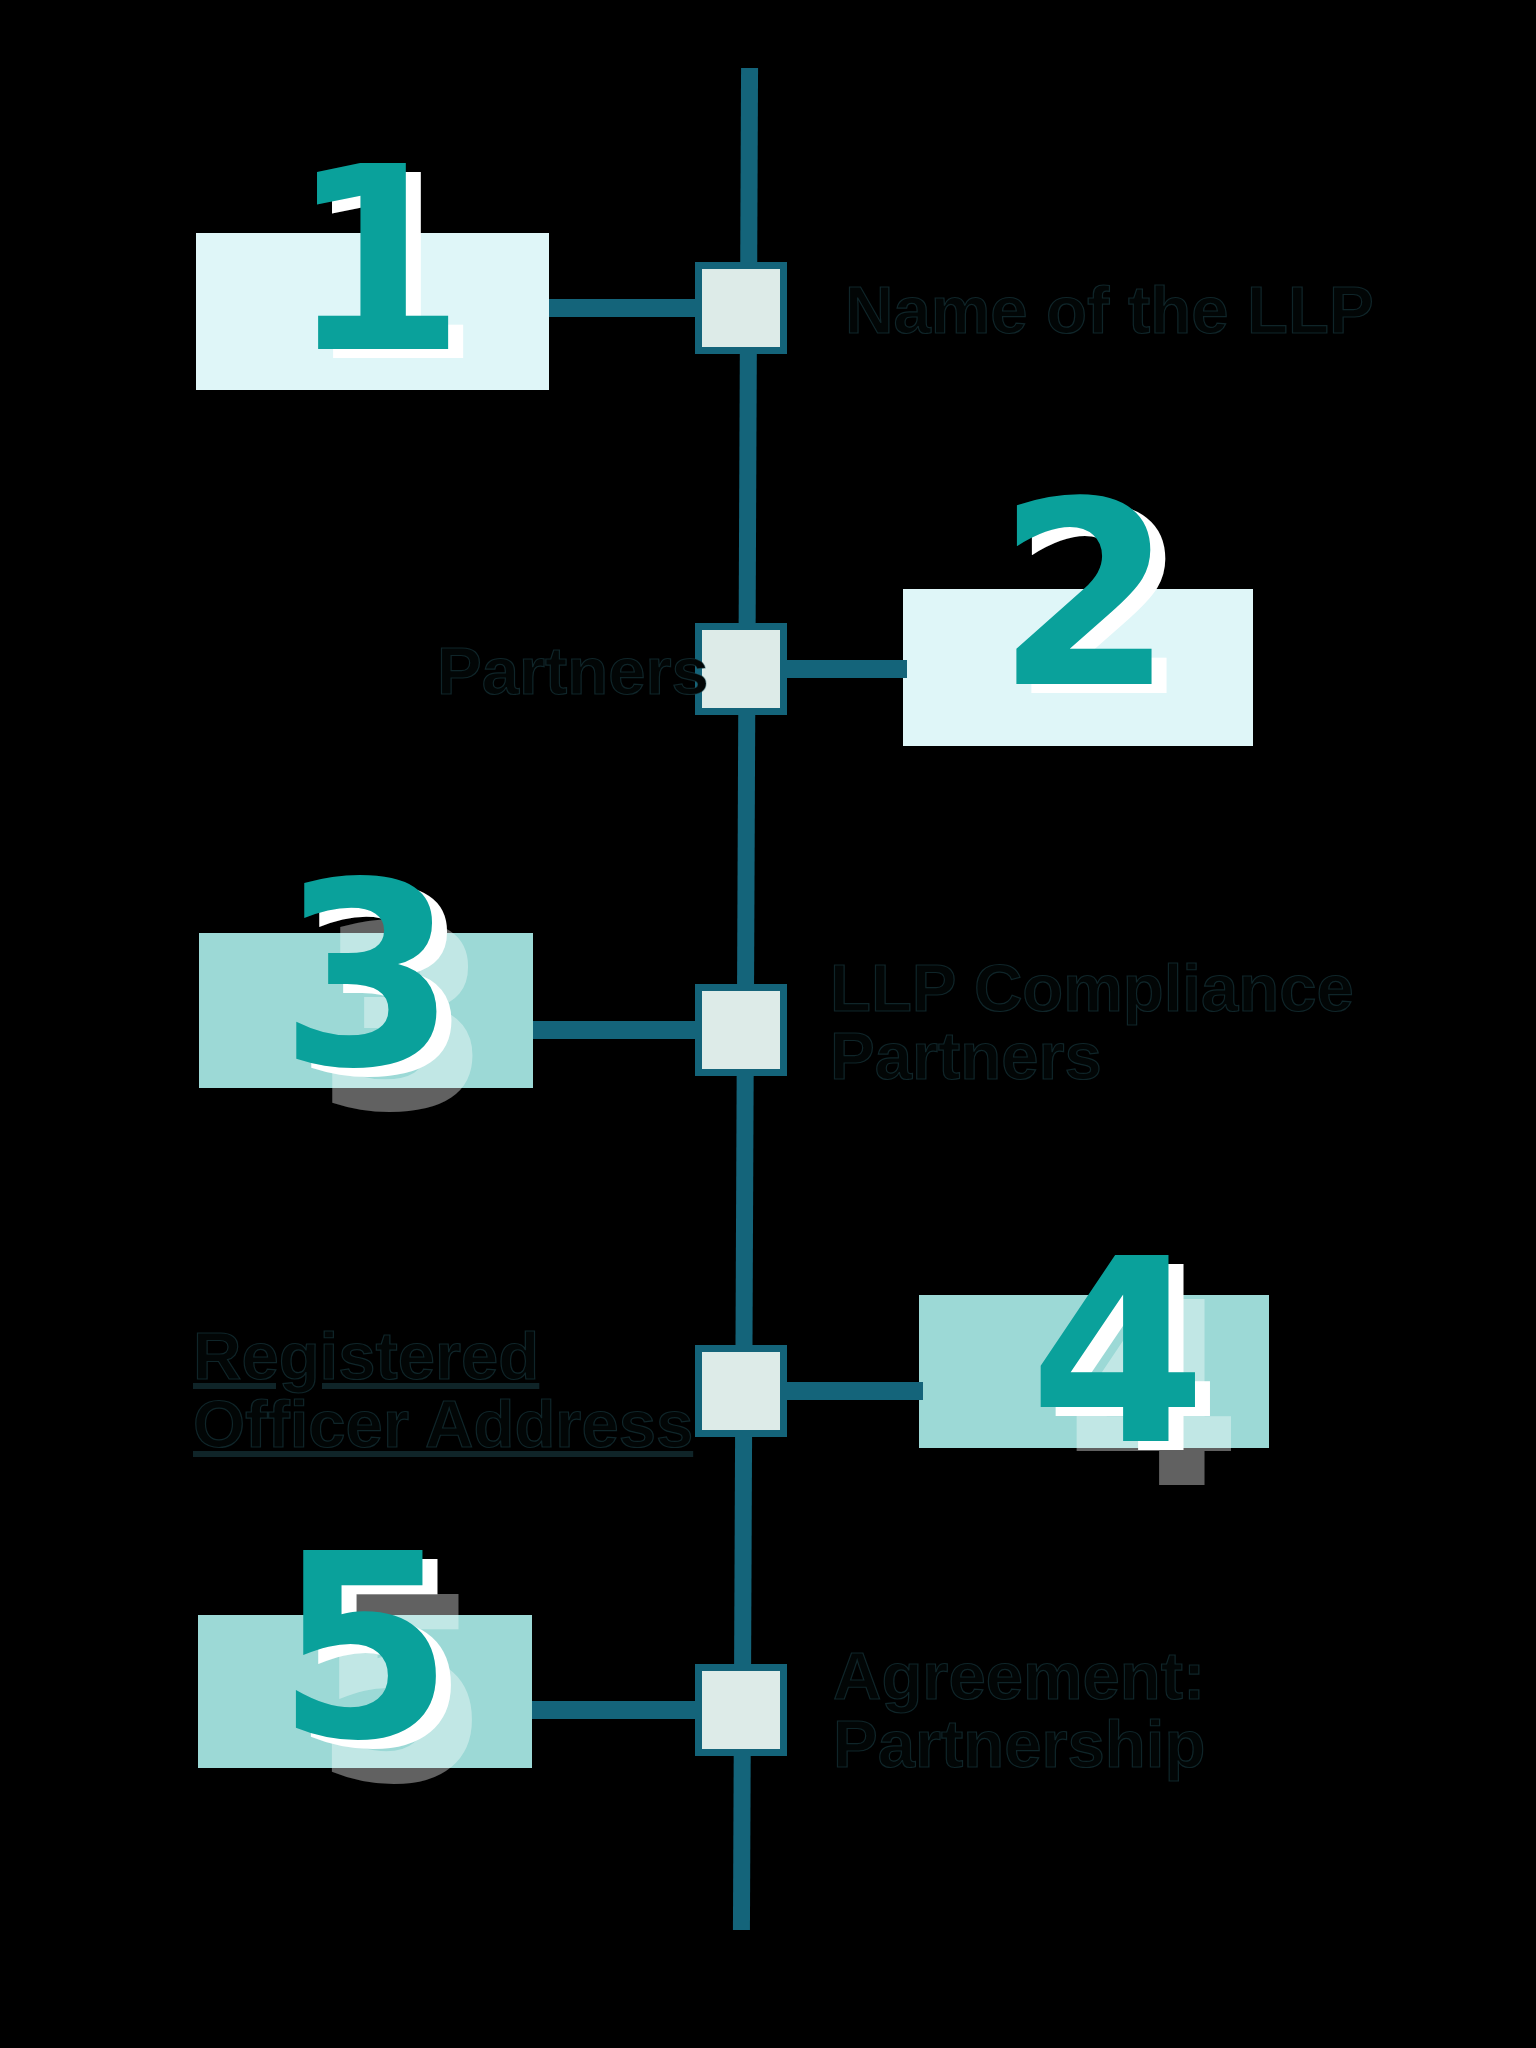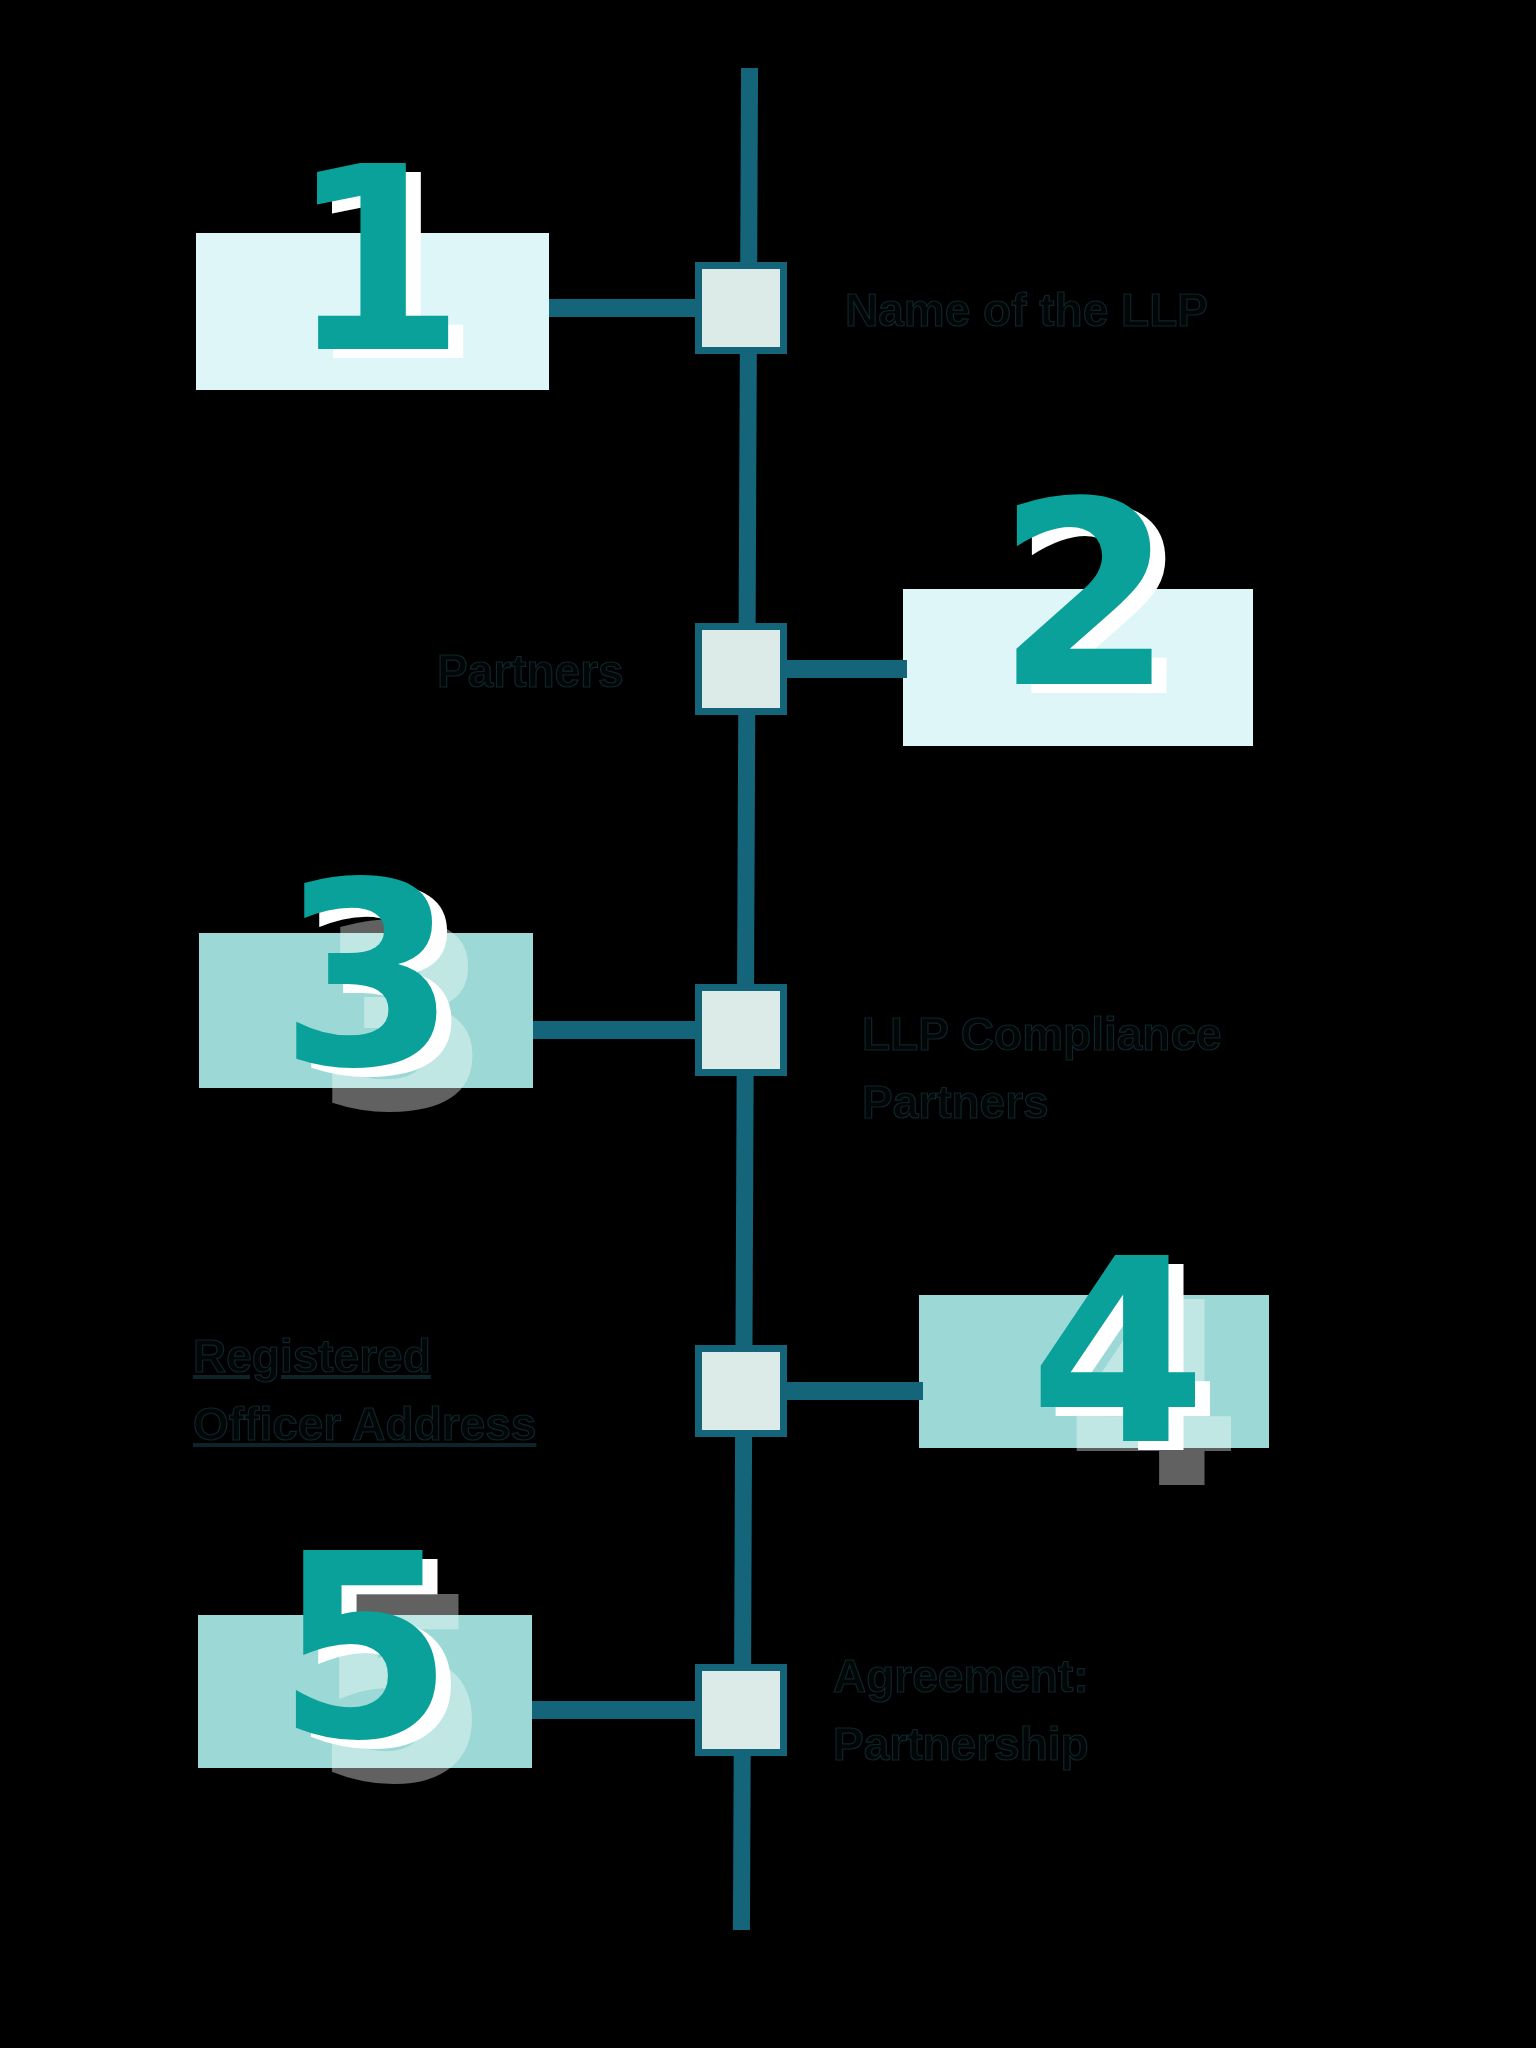--- a/index.html
+++ b/index.html
@@ -83,31 +83,31 @@
   .s1-num { left: 377px;  top: 133px; }
   .s2-num { left: 1085px; top: 468px; }
   .s3-num { left: 368px;  top: 848px; }
   .s4-num { left: 1118px; top: 1225px; }
   .s5-num { left: 365px;  top: 1520px; }
 
   
   .label {
     position: absolute;
     font-weight: bold;
-    font-size: 46px;
+    font-size: 67px;
     line-height: 68px;
     color: var(--label_text, #020606);
     -webkit-text-stroke: 1.2px rgba(40, 95, 104, 0.38);
     letter-spacing: 0px;
     white-space: nowrap;
   }
   .lab-line:empty { display: none; }
   .s1-label { left: 845px; top: 276px; }
   .s2-label { left: 437px; top: 637px; }
-  .s3-label { left: 830px; top: 1000px; margin-left: 32px; }
+  .s3-label { left: 830px; top: 954px; }
   .s4-label { left: 193px; top: 1322px; text-decoration: underline; }
   .s5-label { left: 833px; top: 1642px; }
 </style>
 </head>
 <body>
 
 <div id="stage">
 
   <div class="spine"></div>
 

